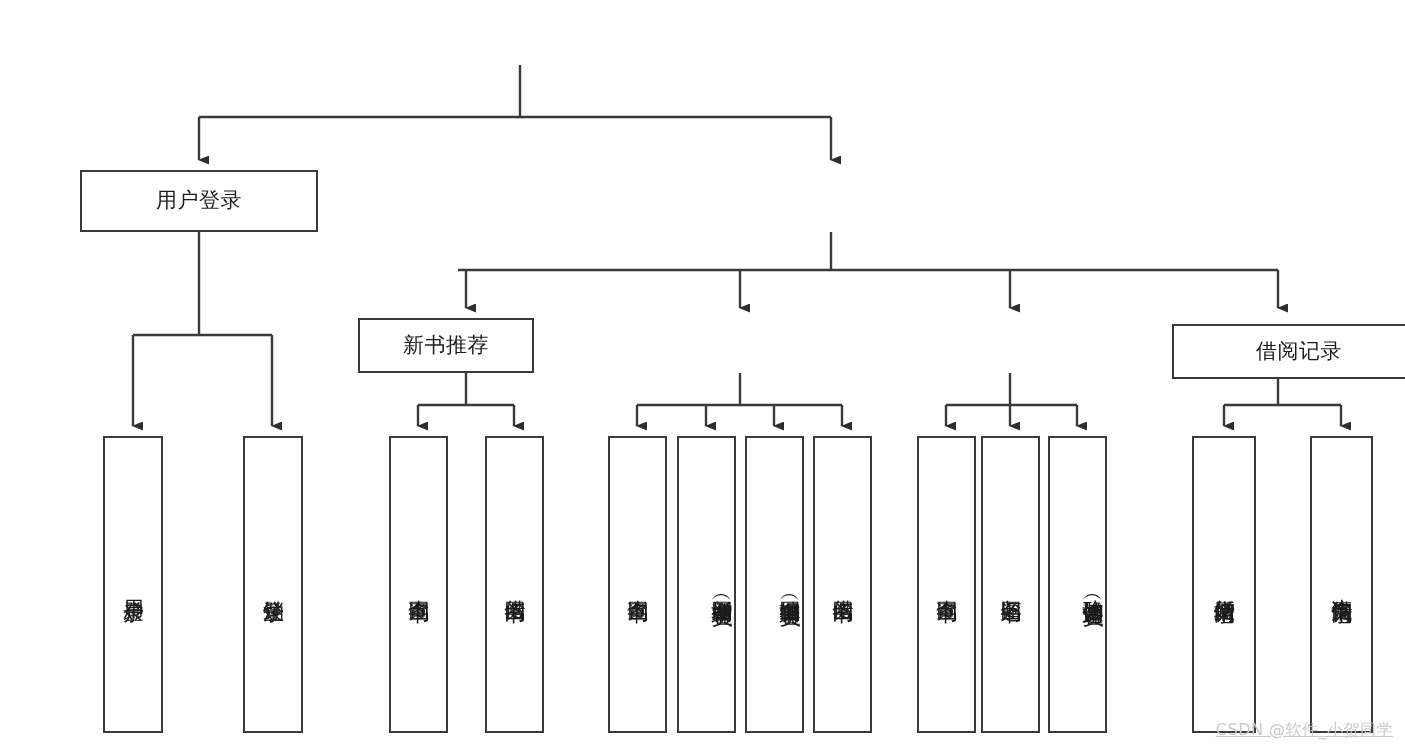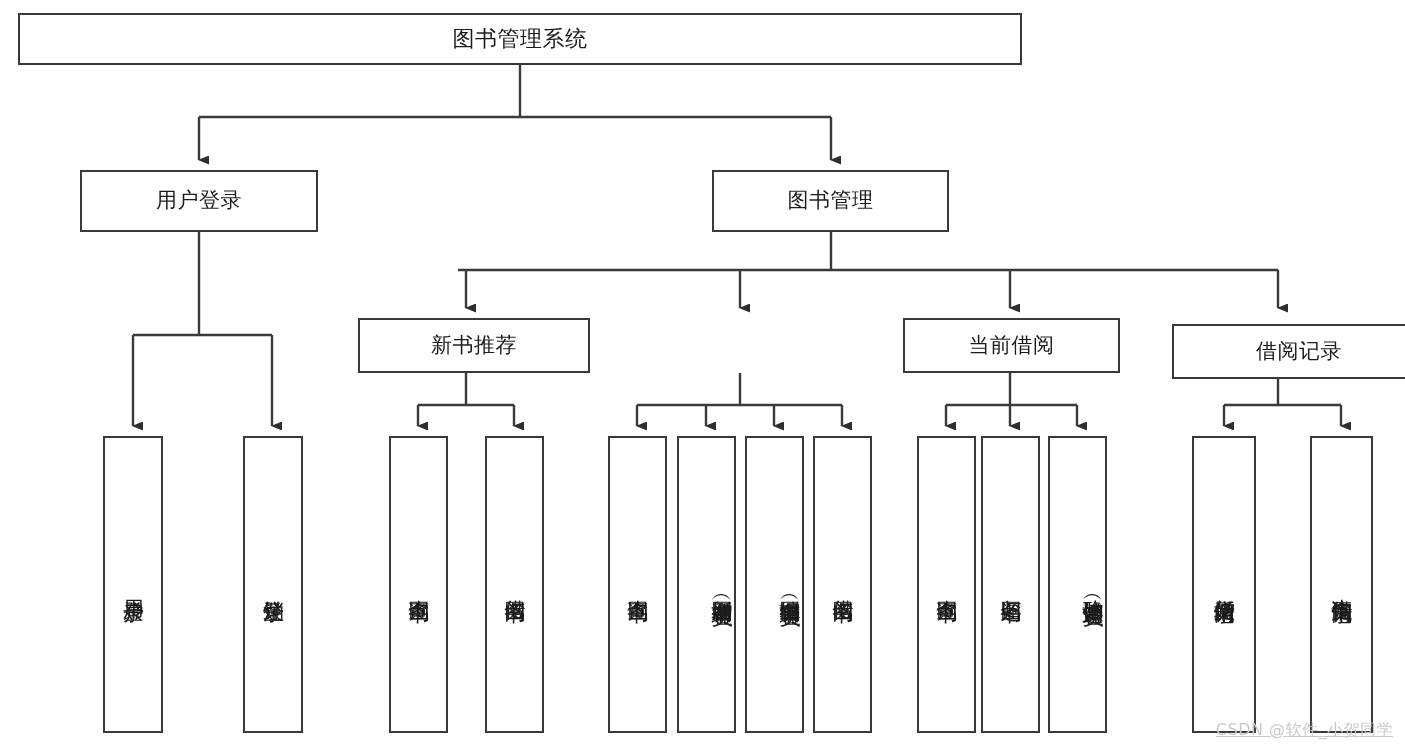--- a/index.html
+++ b/index.html
@@ -121,36 +121,27 @@
       <path d="M1010,405 L1010,426" marker-end="url(#arrowhead)"></path>
       <path d="M1077,405 L1077,426" marker-end="url(#arrowhead)"></path>
 
       <path d="M1278,373 L1278,405"></path>
       <path d="M1224,405 L1341,405"></path>
       <path d="M1224,405 L1224,426" marker-end="url(#arrowhead)"></path>
       <path d="M1341,405 L1341,426" marker-end="url(#arrowhead)"></path>
     </g>
   </svg>
 
-  <div class="node node-h root" style="left:18px; top:13px; width:1004px; height:52px;">
-    <span>图书管理系统</span>
-  </div>
 
   <div class="node node-h" style="left:80px; top:170px; width:238px; height:62px;">
     <span>用户登录</span>
   </div>
-  <div class="node node-h" style="left:712px; top:170px; width:237px; height:62px;">
-    <span>图书管理</span>
-  </div>
 
-  <div class="node node-h" style="left:358px; top:318px; width:232px; height:55px;align-items:center;">
+  <div class="node node-h" style="left:358px; top:318px; width:176px; height:55px;align-items:center;">
     <span>新书推荐</span>
-  </div>
-  <div class="node node-h" style="left:903px; top:318px; width:217px; height:55px;">
-    <span>当前借阅</span>
   </div>
   <div class="node node-h" style="left:1172px; top:299px; width:254px; height:55px;margin-top:25px;">
     <span>借阅记录</span>
   </div>
 
   <div class="node node-v midalign" style="left:103px; top:436px; width:60px; height:297px;">
     <span>用户登录</span>
   </div>
   <div class="node node-v midalign" style="left:243px; top:436px; width:60px; height:297px;">
     <span>注销登录</span>

